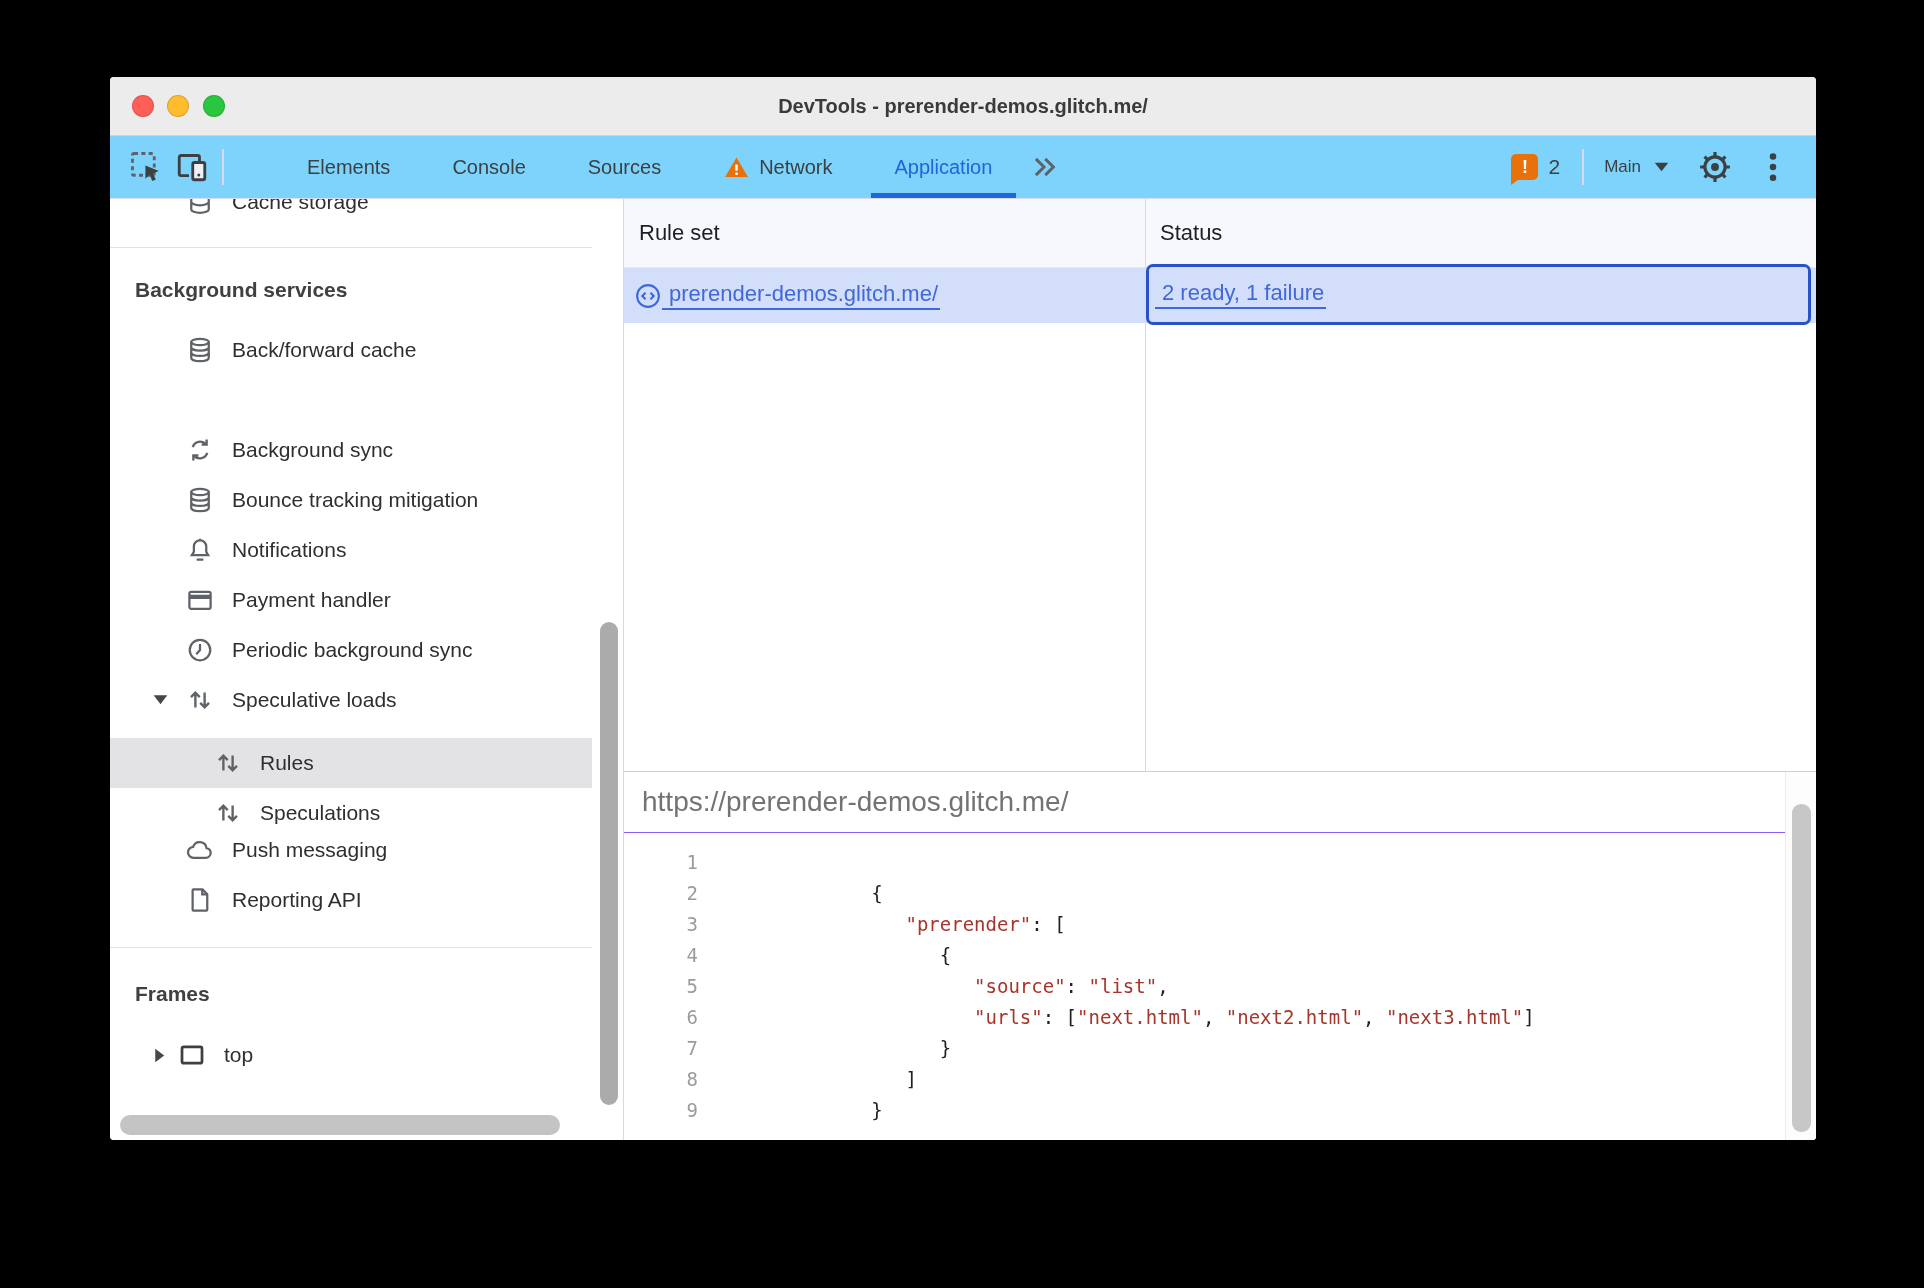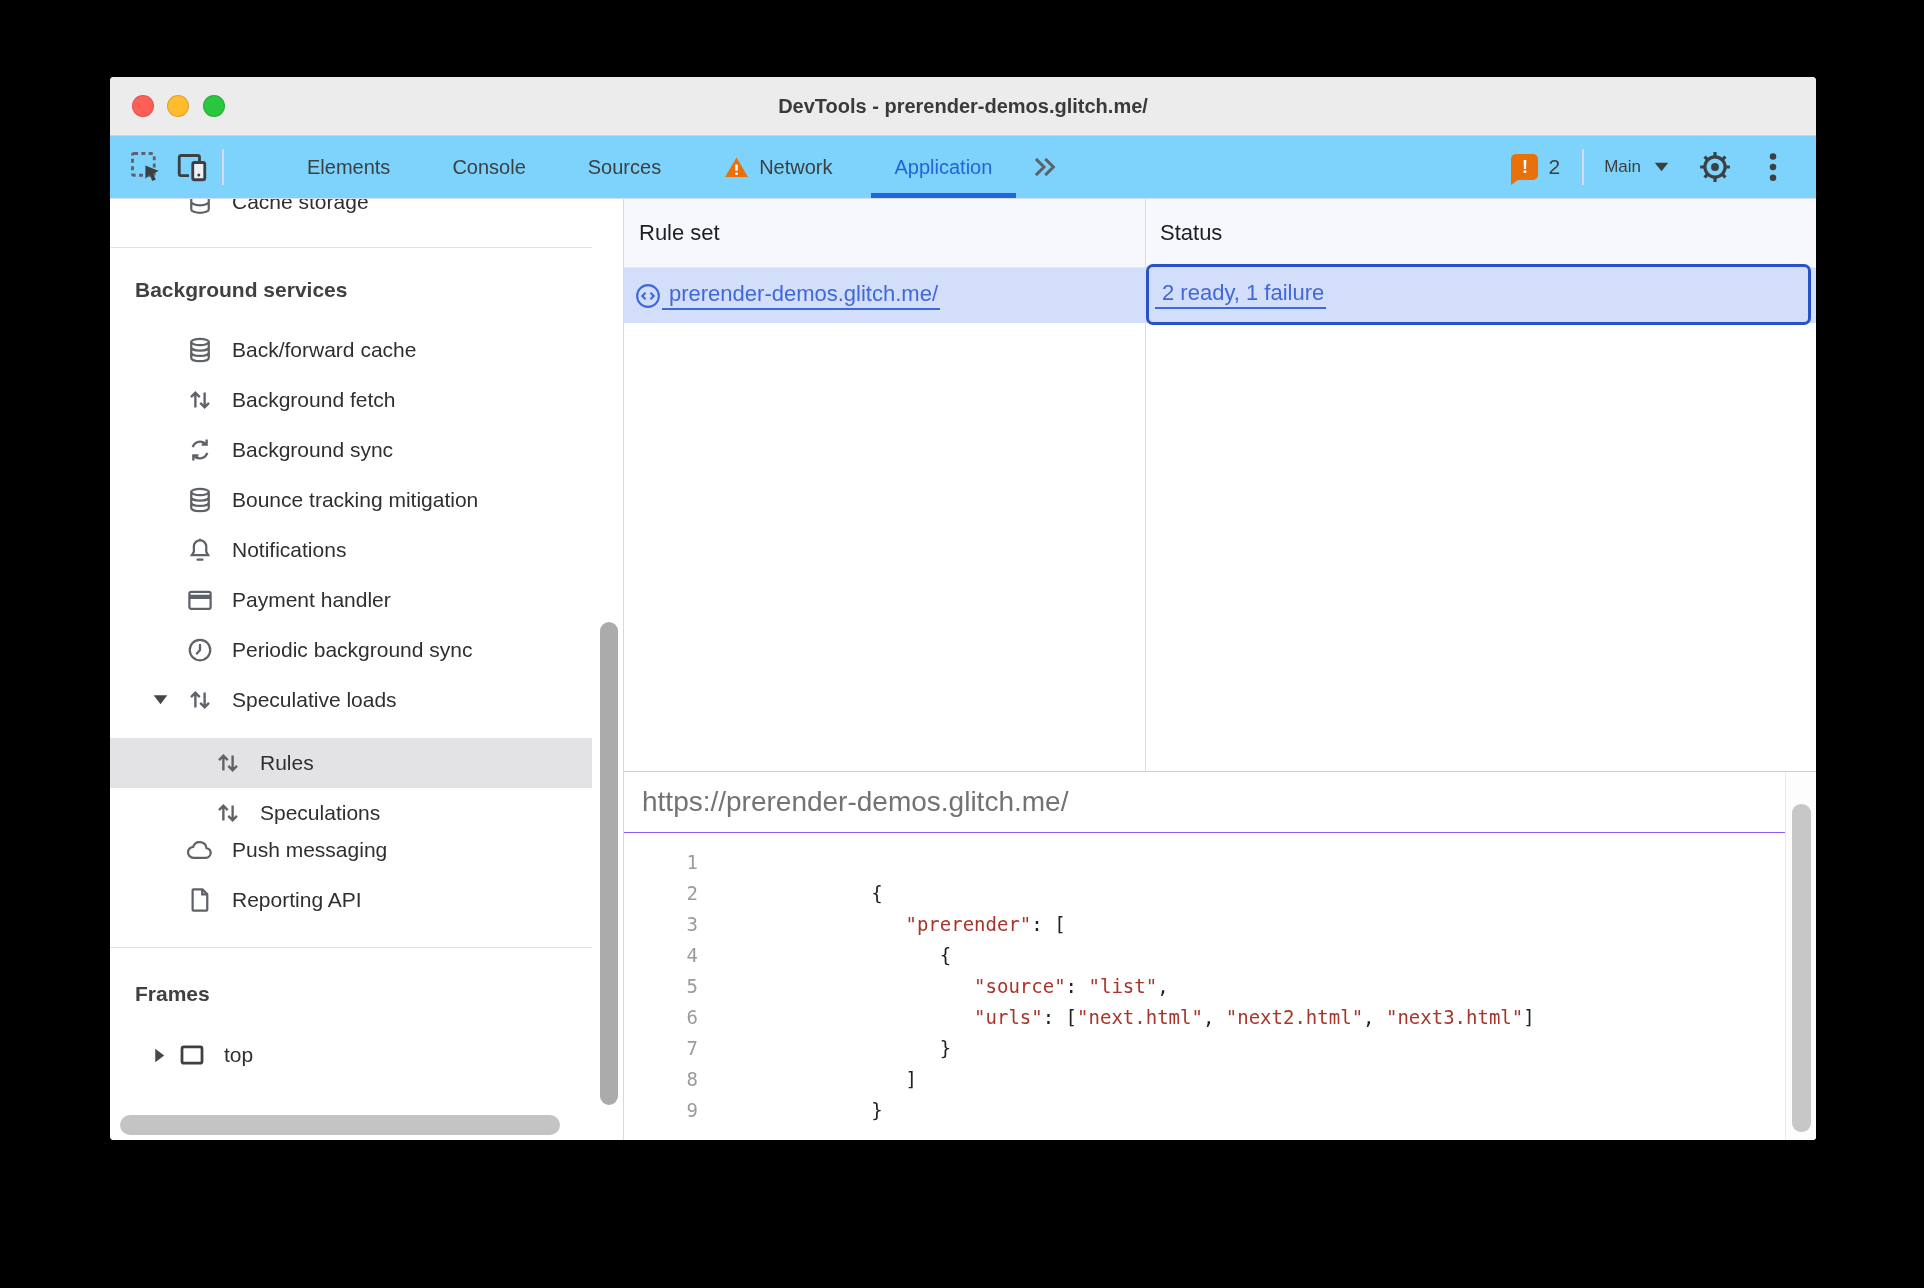--- a/index.html
+++ b/index.html
@@ -208,28 +208,20 @@
         <span class="si-icon">
           <svg width="30" height="30" viewBox="0 0 24 24" fill="none" stroke="#5f6368" stroke-width="1.8">
             <ellipse cx="12" cy="5.6" rx="7" ry="2.5"></ellipse>
             <path d="M5 5.6v12.8c0 1.4 3.1 2.5 7 2.5s7-1.1 7-2.5V5.6"></path>
             <path d="M5 9.9c0 1.4 3.1 2.5 7 2.5s7-1.1 7-2.5M5 14.2c0 1.4 3.1 2.5 7 2.5s7-1.1 7-2.5"></path>
           </svg>
         </span>
         <span class="si-label">Back/forward cache</span>
       </div>
 
-      <div class="side-item" style="top:176px">
-        <span class="si-icon">
-          <svg width="30" height="30" viewBox="0 0 24 24" fill="none" stroke="#5f6368" stroke-width="1.9">
-            <path d="M8.3 18V6.2M4.8 9.7 8.3 6.2l3.5 3.5M15.7 6v11.8M12.2 14.3l3.5 3.5 3.5-3.5"></path>
-          </svg>
-        </span>
-        <span class="si-label">Background fetch</span>
-      </div>
 
       <div class="side-item" style="top:226px">
         <span class="si-icon">
           <svg width="30" height="30" viewBox="0 0 24 24" fill="none" stroke="#5f6368" stroke-width="1.9">
             <path d="M6.2 9.7a6.3 6.3 0 0 1 10.6-2.4"></path>
                 <path d="M17.3 3.6v4h-4"></path>
             <path d="M17.8 14.3a6.3 6.3 0 0 1-10.6 2.4"></path>
                 <path d="M6.7 20.4v-4h4"></path>
           </svg>
         </span>

